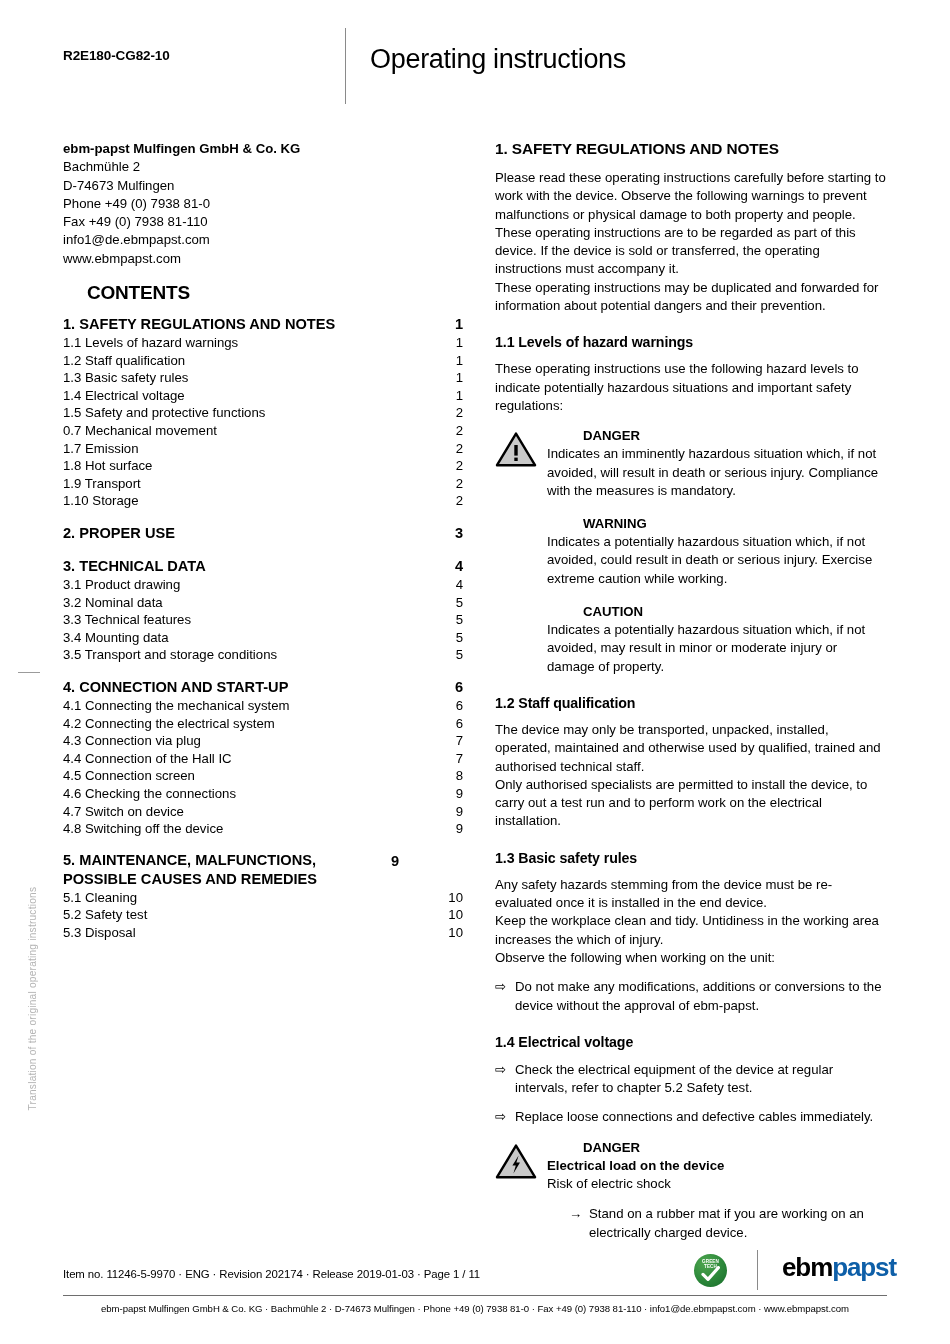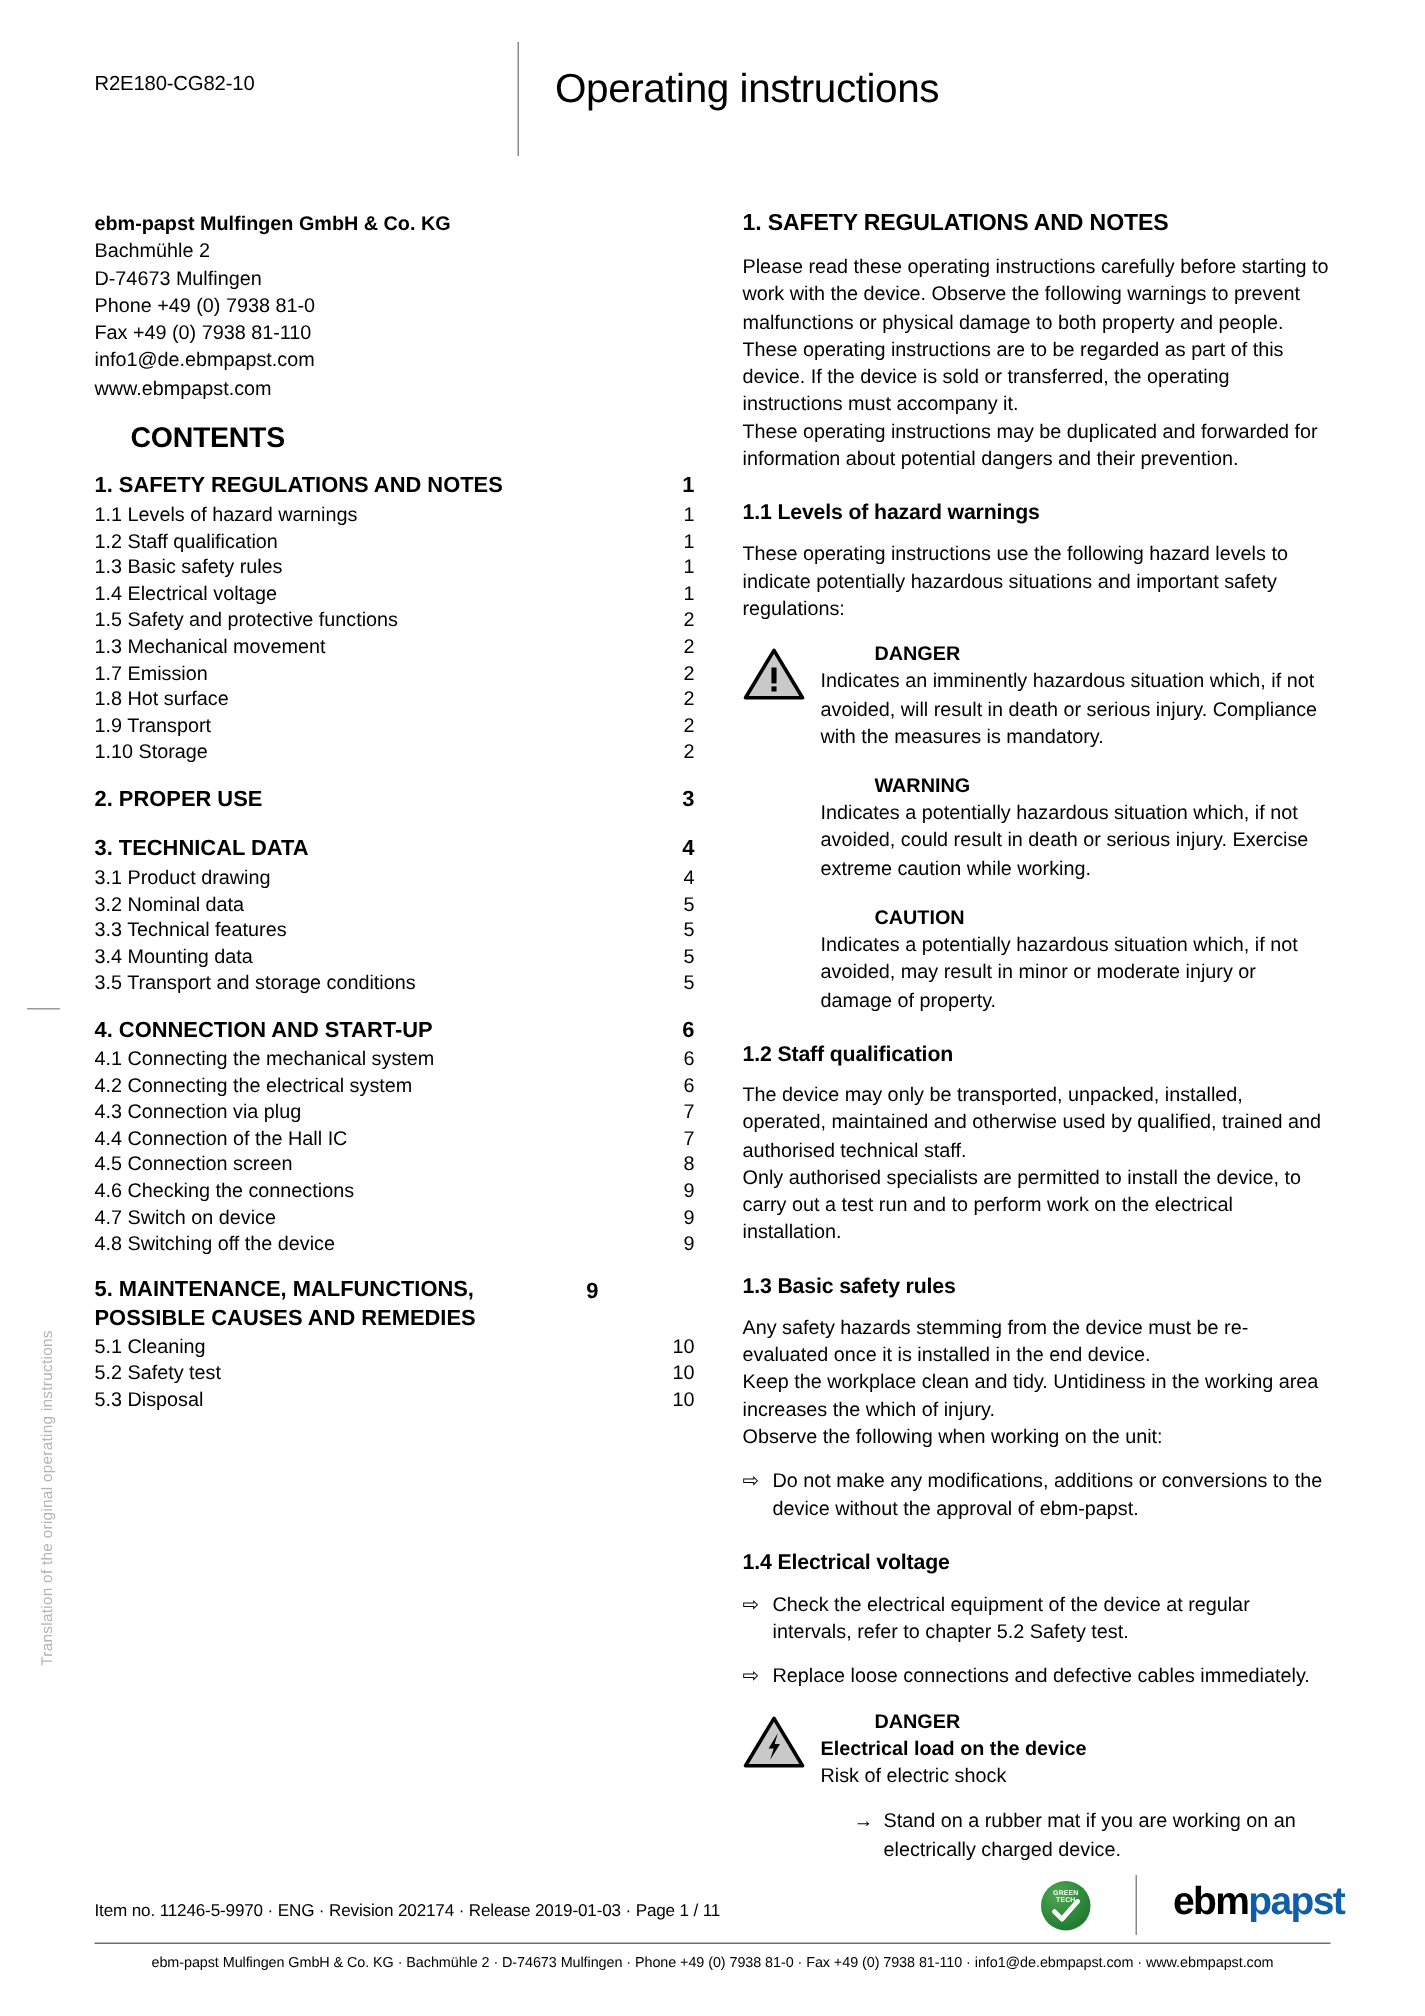--- a/index.html
+++ b/index.html
@@ -28,21 +28,21 @@
   .header-rule {
     position: absolute;
     left: 345px; top: 28px;
     width: 1px; height: 76px;
     background: #8a8a8a;
   }
   .doc-model {
     position: absolute;
     left: 63px; top: 48px;
     font-size: 13.5px;
-    font-weight: normal;
+    font-weight: bold;
     letter-spacing: -0.1px;
   }
   .doc-title {
     position: absolute;
     left: 370px; top: 44px;
     font-size: 27px;
     font-weight: normal;
     letter-spacing: -0.3px;
   }
 
@@ -303,21 +303,21 @@
         </div>
         <div class="toc-row sub">
           <div class="t">1.4 Electrical voltage</div>
           <div class="p">1</div>
         </div>
         <div class="toc-row sub">
           <div class="t">1.5 Safety and protective functions</div>
           <div class="p">2</div>
         </div>
         <div class="toc-row sub">
-          <div class="t">1.3 Mechanical movement</div>
+          <div class="t">0.7 Mechanical movement</div>
           <div class="p">2</div>
         </div>
         <div class="toc-row sub">
           <div class="t">1.7 Emission</div>
           <div class="p">2</div>
         </div>
         <div class="toc-row sub">
           <div class="t">1.8 Hot surface</div>
           <div class="p">2</div>
         </div>

